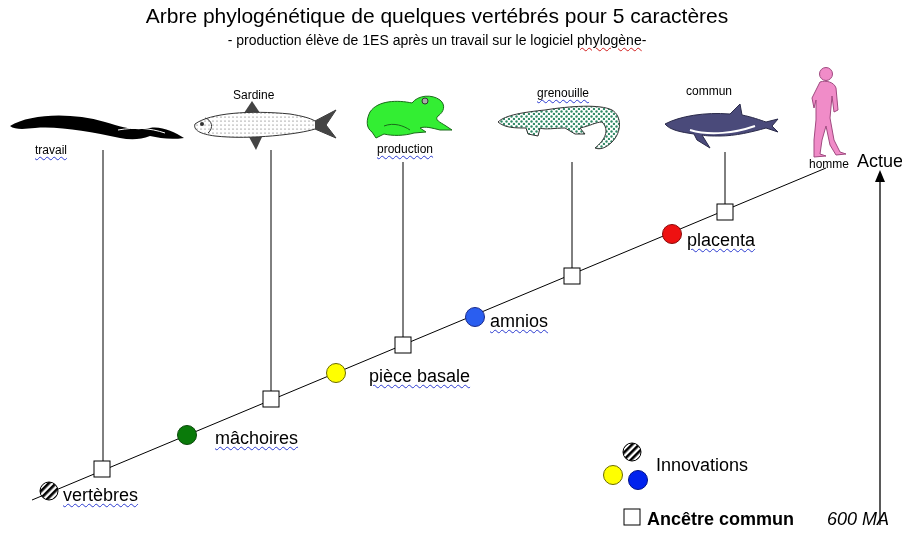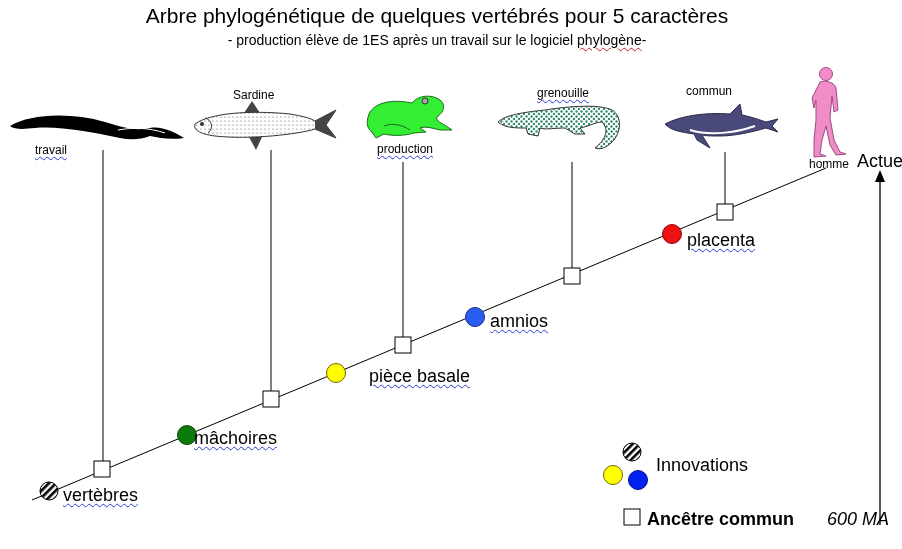--- a/index.html
+++ b/index.html
@@ -99,21 +99,21 @@
 </svg>
 
 <div class="lbl small wavy" style="left:35px; top:143px;">travail</div>
 <div class="lbl small" style="left:233px; top:88px;">Sardine</div>
 <div class="lbl small wavy" style="left:377px; top:142px;">production</div>
 <div class="lbl small wavy" style="left:537px; top:86px;">grenouille</div>
 <div class="lbl small" style="left:686px; top:84px;">commun</div>
 <div class="lbl small" style="left:809px; top:157px;">homme</div>
 
 <div class="lbl wavy" style="left:63px; top:485px;">vertèbres</div>
-<div class="lbl wavy" style="left:194px; top:428px;text-align:right;">mâchoires</div>
+<div class="lbl wavy" style="left:215px; top:428px;text-align:right;">mâchoires</div>
 <div class="lbl" style="left:352px; top:366px;padding-left:17px;"><span class="wavy">pièce basale</span></div>
 <div class="lbl wavy" style="left:490px; top:311px;">amnios</div>
 <div class="lbl wavy" style="left:687px; top:230px;">placenta</div>
 
 <div class="lbl" style="left:857px; top:151px;">Actuel</div>
 <div class="lbl" style="left:827px; top:509px;font-style:italic;">600 MA</div>
 
 <div class="lbl" style="left:656px; top:455px;">Innovations</div>
 <div class="lbl" style="left:647px; top:509px;font-weight:bold;">Ancêtre commun</div>
 

